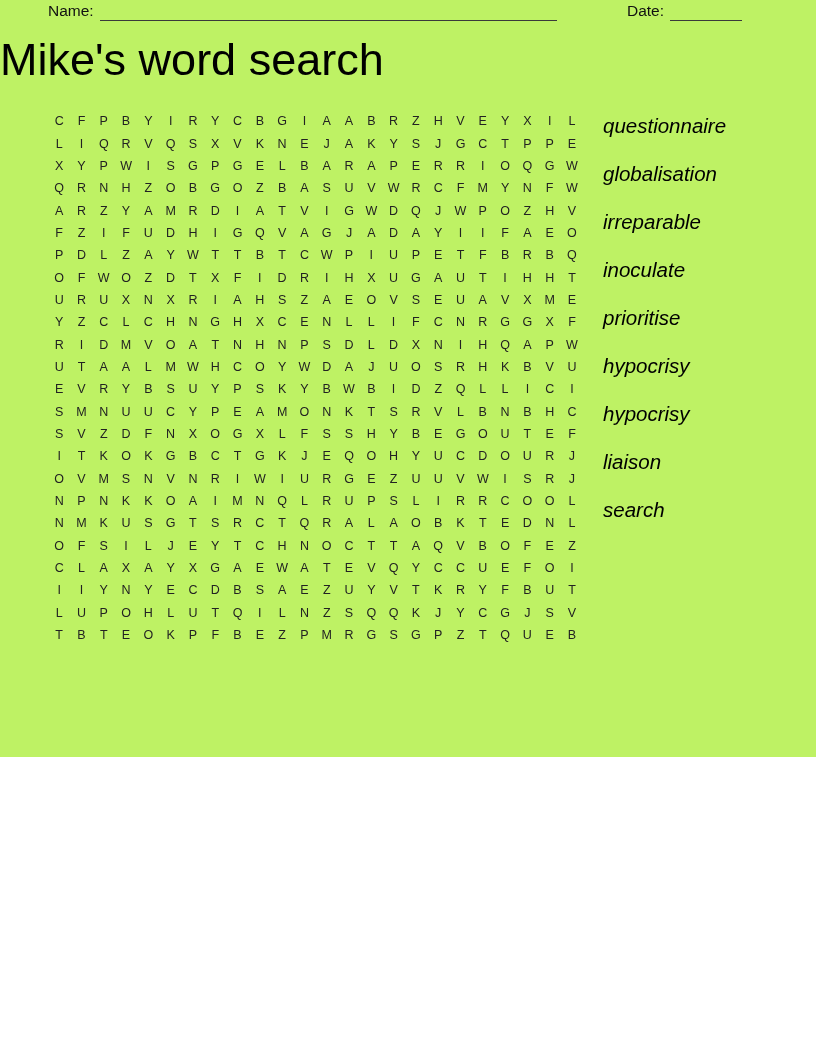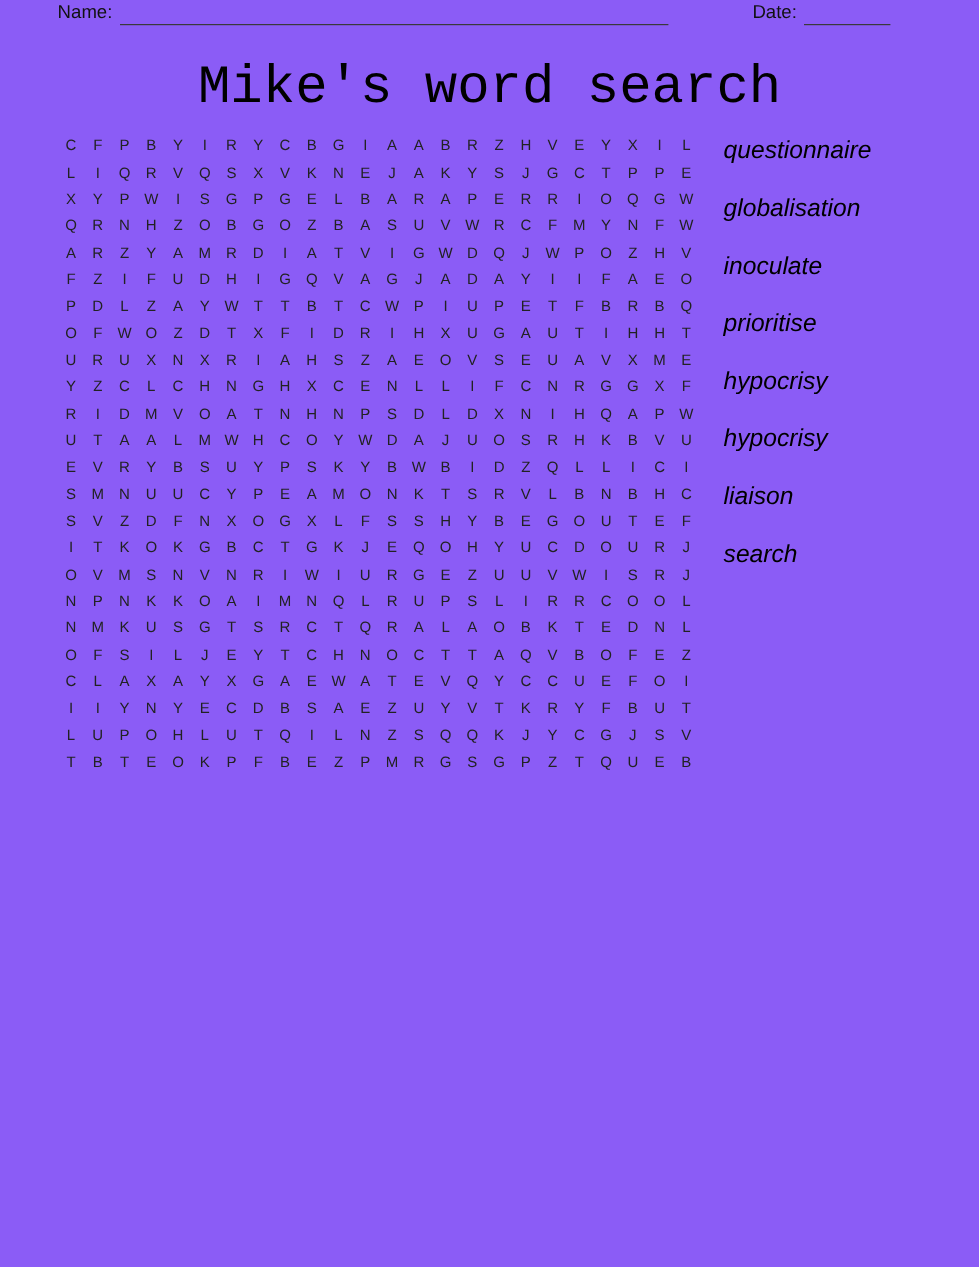--- a/index.html
+++ b/index.html
@@ -1,20 +1,20 @@
 <!DOCTYPE html>
 <html><head>
 <meta charset="utf-8">
 <style>
   html, body { margin: 0; padding: 0; background: #ffffff; }
   .page {
     position: relative;
     width: 816px;
-    height: 1056px;
-    background: #8b5cf6;
+    height: 757px;
+    background: #bef264;
     font-family: "Liberation Sans", sans-serif;
     color: #000;
     overflow: hidden;
   }
   
   .header-row {
     position: absolute;
     left: 48px;
     top: 1px;
     width: 694px;
@@ -29,25 +29,24 @@
   .hdr-label { white-space: nowrap; padding-right: 6px; }
   .write-line {
     flex: 1;
     display: inline-block;
     height: 19px;
     border-bottom: 1.5px solid #3a3a3a;
   }
   
   .title {
     position: absolute;
-    top: 48px;
+    top: 34px;
     left: 0;
     width: 100%;
-    text-align: center;
-    font-family: Liberation Mono, monospace;
+    font-family: Liberation Sans, sans-serif;
     font-size: 45px;
     font-weight: 500;
     letter-spacing: 0px;
     color: #000;
   }
   
   .grid {
     position: absolute;
     left: 48px;
     top: 110px;
@@ -675,20 +674,21 @@
       <span class="cell">T</span>
       <span class="cell">Q</span>
       <span class="cell">U</span>
       <span class="cell">E</span>
       <span class="cell">B</span>
     </div>
 
   <ul class="word-list">
       <li>questionnaire</li>
       <li>globalisation</li>
+      <li>irreparable</li>
       <li>inoculate</li>
       <li>prioritise</li>
       <li>hypocrisy</li>
       <li>hypocrisy</li>
       <li>liaison</li>
       <li>search</li>
     </ul>
 
 </div>
 

